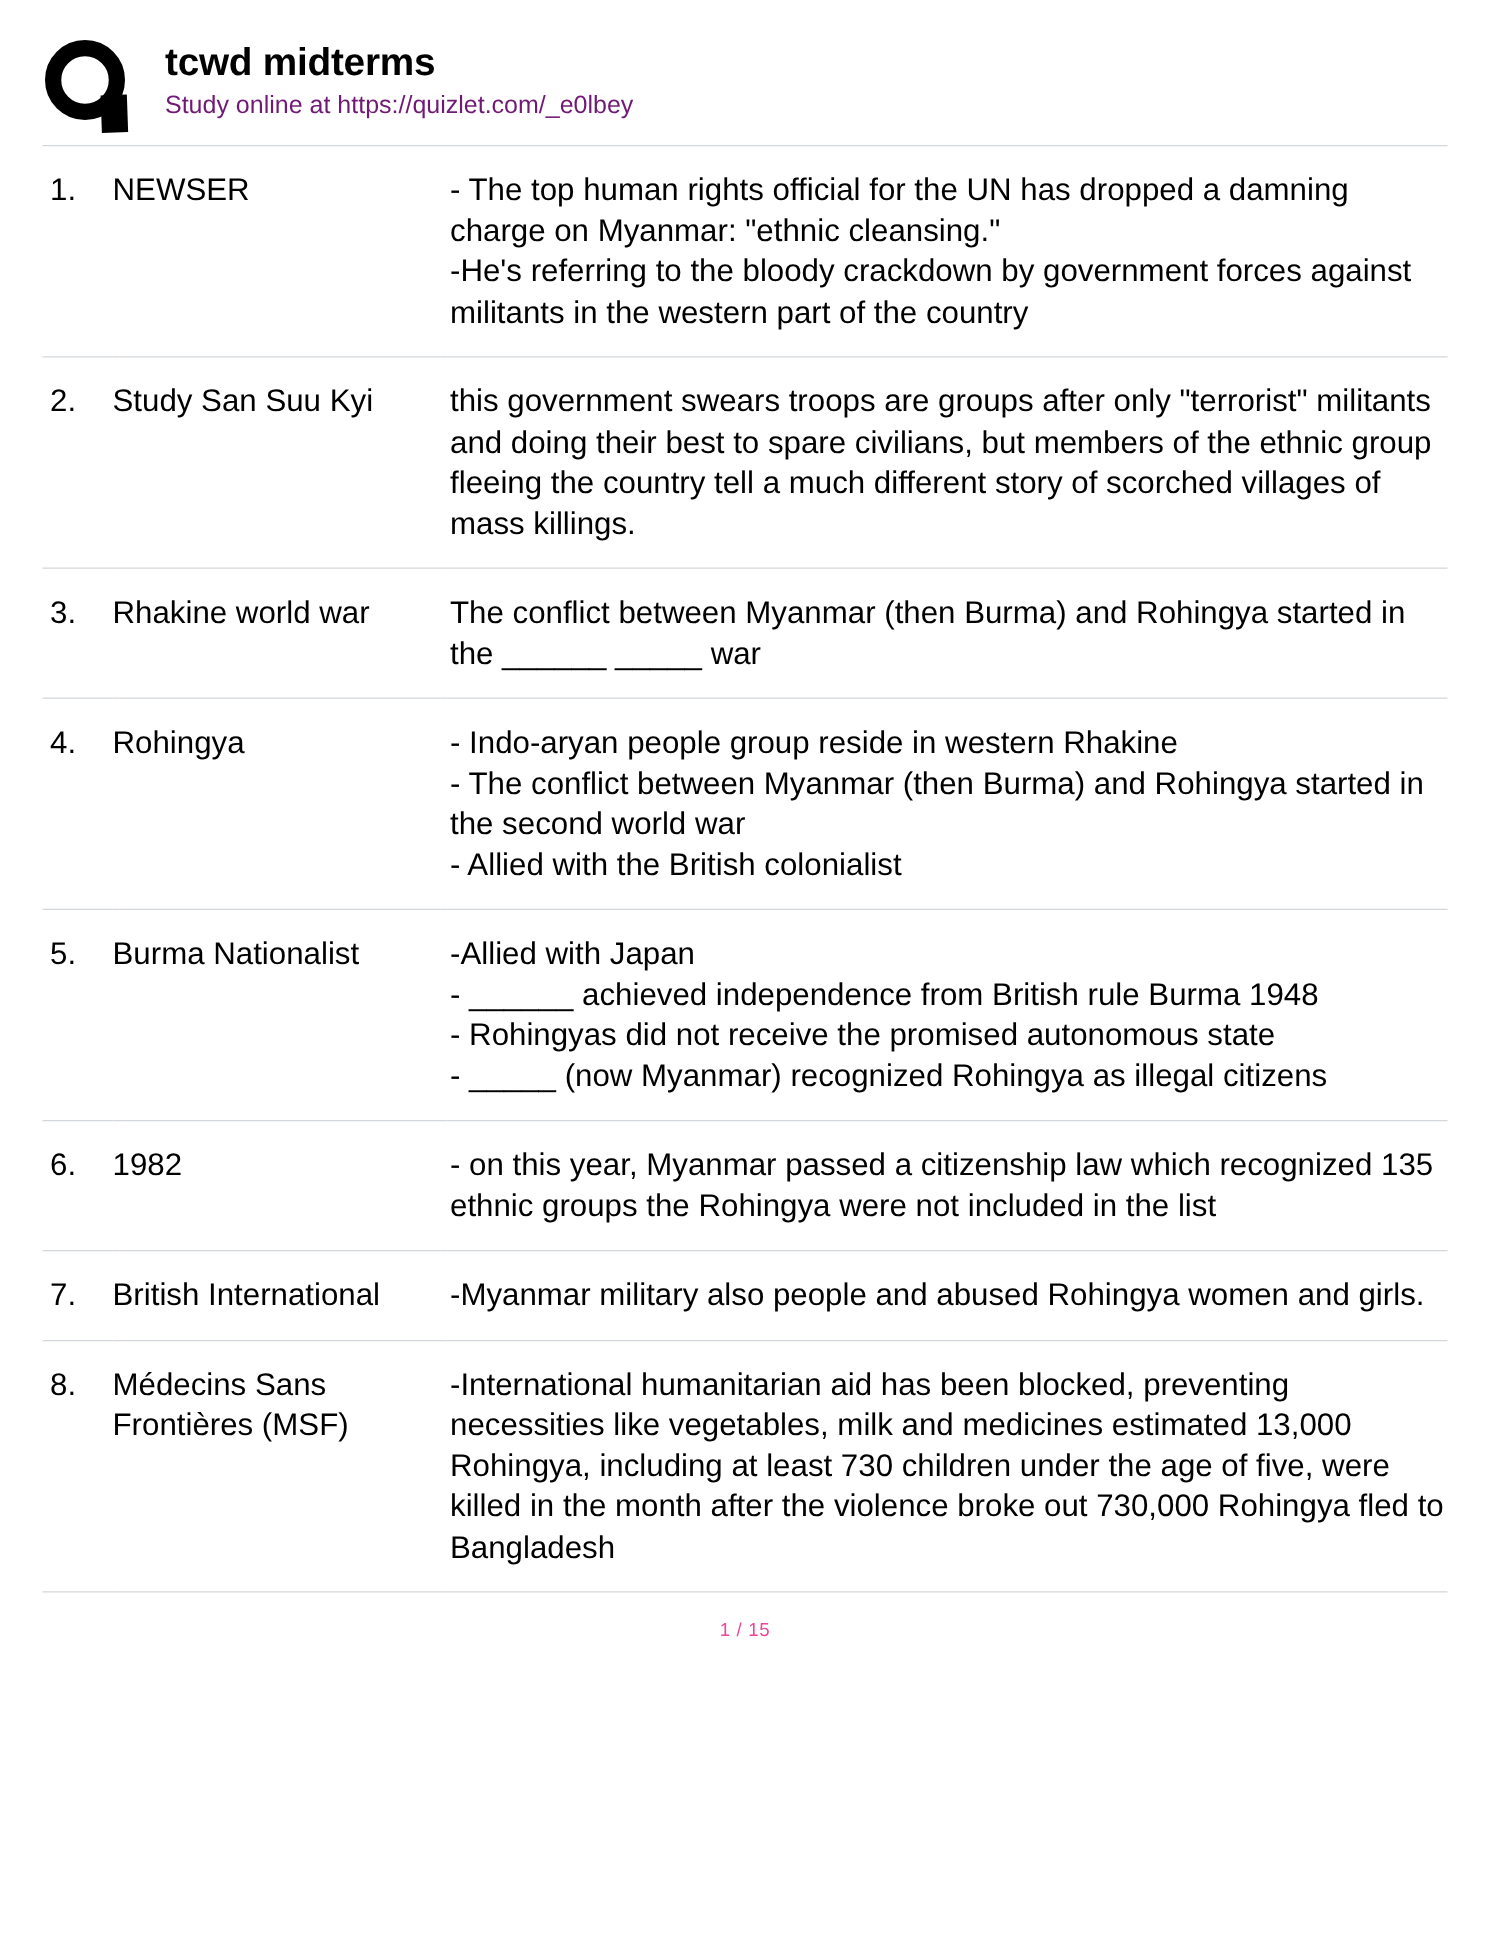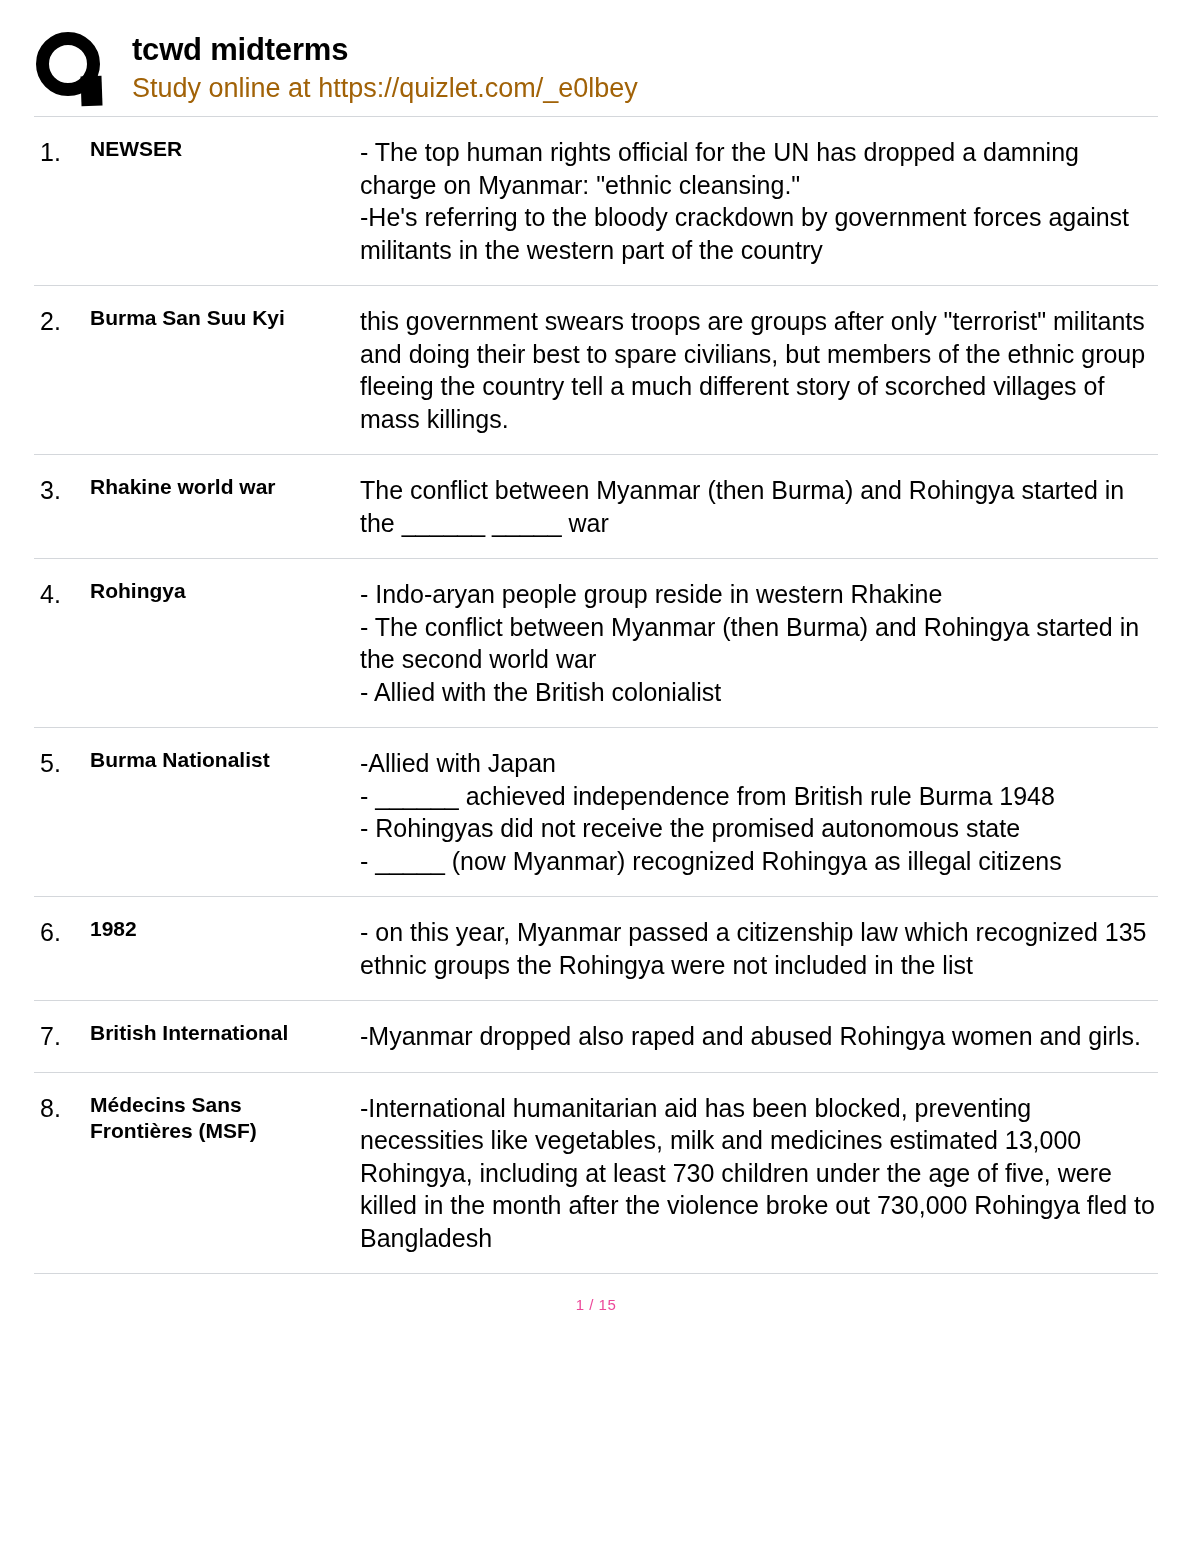--- a/index.html
+++ b/index.html
@@ -60,23 +60,23 @@
     padding-top: 4px;
   }
   .doc-title {
     font-size: 31px;
     font-weight: bold;
     letter-spacing: -0.2px;
     line-height: 1.15;
     margin: 0 0 4px 0;
   }
   .doc-sub {
-    font-size: 27px;
+    font-size: 20px;
     font-weight: normal;
-    color: #a16207;
+    color: #701a75;
     line-height: 1.2;
     margin: 0;
   }
 
   
   .terms {
     width: 100%;
     border-collapse: collapse;
   }
   .terms tr {
@@ -88,22 +88,22 @@
   }
   td.num {
     width: 56px;
     font-size: 25px;
     line-height: 1.28;
     padding-left: 6px;
     box-sizing: border-box;
   }
   td.term {
     width: 268px;
-    font-size: 21px;
-    font-weight: bold;
+    font-size: 25px;
+    font-weight: normal;
     line-height: 1.28;
     padding-right: 8px;
     box-sizing: border-box;
     word-break: break-word;
     -webkit-hyphens: auto;
     hyphens: auto;
   }
   td.def {
     font-size: 25px;
     line-height: 1.3;
@@ -140,21 +140,21 @@
   <table class="terms">
     <tbody>
       <tr>
         <td class="num">1.</td>
         <td class="term">NEWSER</td>
         <td class="def">- The top human rights official for the UN has dropped a damning charge on Myanmar: "ethnic cleansing."
 -He's referring to the bloody crackdown by government forces against militants in the western part of the country</td>
       </tr>
       <tr>
         <td class="num">2.</td>
-        <td class="term">Burma San Suu Kyi</td>
+        <td class="term">Study San Suu Kyi</td>
         <td class="def">this government swears troops are groups after only "terrorist" militants and doing their best to spare civilians, but members of the ethnic group fleeing the country tell a much different story of scorched villages of mass killings.</td>
       </tr>
       <tr>
         <td class="num">3.</td>
         <td class="term">Rhakine world war</td>
         <td class="def">The conflict between Myanmar (then Burma) and Rohingya started in the ______ _____ war</td>
       </tr>
       <tr>
         <td class="num">4.</td>
         <td class="term">Rohingya</td>
@@ -171,21 +171,21 @@
 - _____ (now Myanmar) recognized Rohingya as illegal citizens</td>
       </tr>
       <tr>
         <td class="num">6.</td>
         <td class="term">1982</td>
         <td class="def">- on this year, Myanmar passed a citizenship law which recognized 135 ethnic groups the Rohingya were not included in the list</td>
       </tr>
       <tr>
         <td class="num">7.</td>
         <td class="term">British International</td>
-        <td class="def">-Myanmar dropped also raped and abused Rohingya women and girls.</td>
+        <td class="def">-Myanmar military also people and abused Rohingya women and girls.</td>
       </tr>
       <tr>
         <td class="num">8.</td>
         <td class="term">Médecins Sans Frontières (MSF)</td>
         <td class="def">-International humanitarian aid has been blocked, preventing necessities like vegetables, milk and medicines estimated 13,000 Rohingya, including at least 730 children under the age of five, were killed in the month after the violence broke out 730,000 Rohingya fled to Bangladesh</td>
       </tr>
     </tbody>
   </table>
 
   <div class="footer">1 / 15</div>

